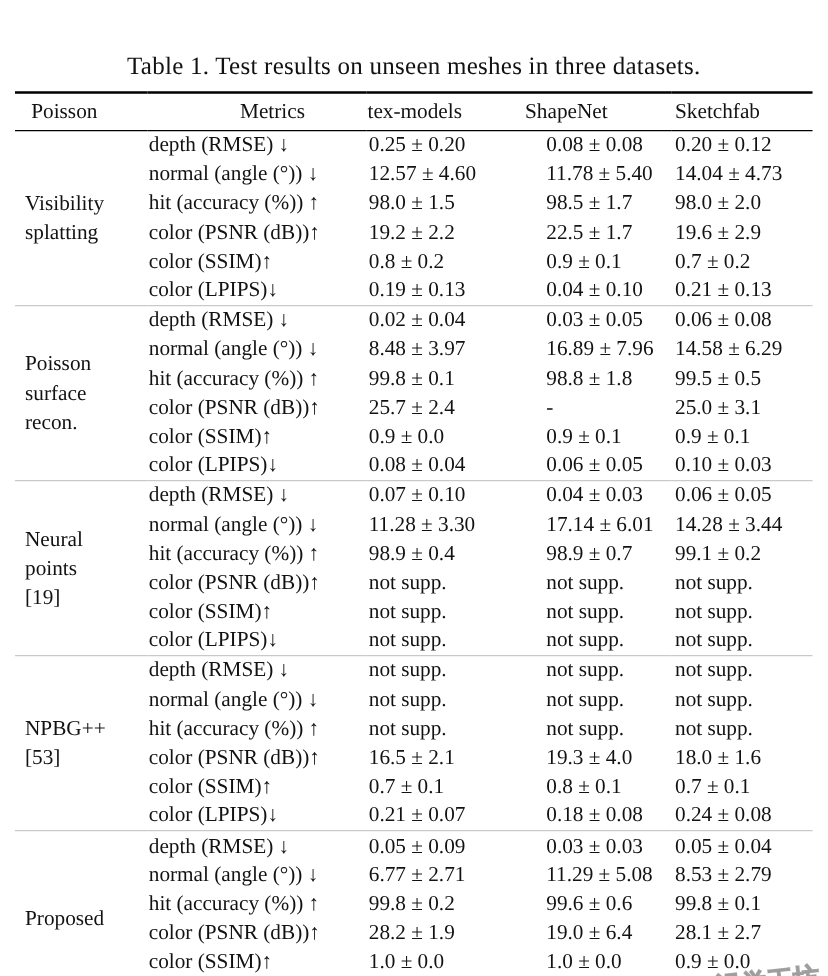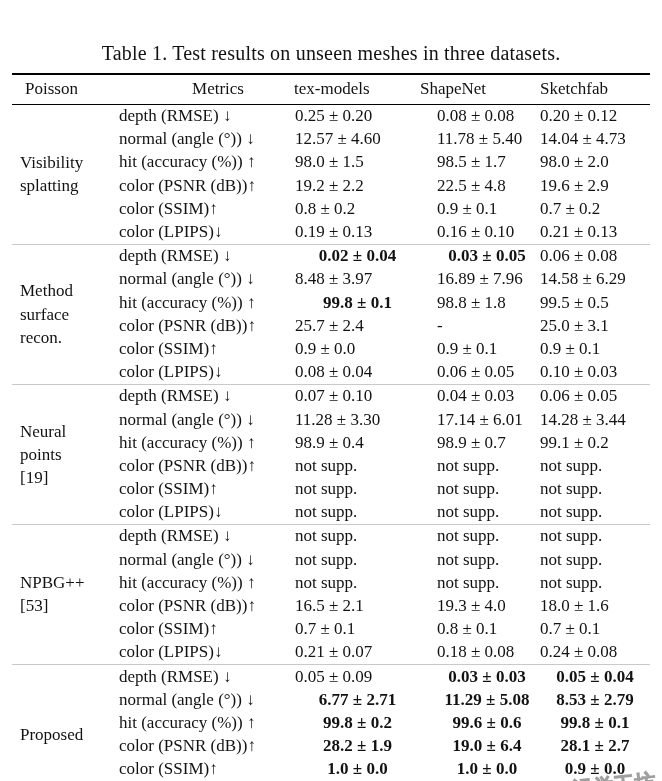--- a/index.html
+++ b/index.html
@@ -75,21 +75,21 @@
     vertical-align: middle;
     padding-left: 8px;
     padding-right: 26px;
     white-space: normal;
     line-height: 23.2px;
   }
   td.metric { padding-left: 1px; }
   td.v3 { padding-left: 2px; }
   td.v4 { padding-left: 17px; }
   td.v5 { padding-left: 3px; }
-  td.bold { font-weight: bold; text-align: center; }
+  td.bold { font-weight: normal; }
   .watermark {
     position: absolute;
     right: 6px;
     bottom: 12px;
     transform: rotate(-6deg);
     font-family: "Liberation Sans", sans-serif;
     font-weight: bold;
     font-size: 21px;
     color: rgba(175,175,175,0.55);
     -webkit-text-stroke: 0.8px rgba(140,140,140,0.75);
@@ -144,39 +144,39 @@
         </tr>
         <tr>
           <td class="metric">hit (accuracy (%)) ↑</td>
           <td class="v3">98.0 ± 1.5</td>
           <td class="v4">98.5 ± 1.7</td>
           <td class="v5">98.0 ± 2.0</td>
         </tr>
         <tr>
           <td class="metric">color (PSNR (dB))↑</td>
           <td class="v3">19.2 ± 2.2</td>
-          <td class="v4">22.5 ± 4.8</td>
+          <td class="v4">22.5 ± 1.7</td>
           <td class="v5">19.6 ± 2.9</td>
         </tr>
         <tr>
           <td class="metric">color (SSIM)↑</td>
           <td class="v3">0.8 ± 0.2</td>
           <td class="v4">0.9 ± 0.1</td>
           <td class="v5">0.7 ± 0.2</td>
         </tr>
         <tr>
           <td class="metric">color (LPIPS)↓</td>
           <td class="v3">0.19 ± 0.13</td>
-          <td class="v4">0.16 ± 0.10</td>
+          <td class="v4">0.04 ± 0.10</td>
           <td class="v5">0.21 ± 0.13</td>
         </tr>
       </tbody>
       <tbody class="section">
         <tr>
-          <td class="method" rowspan="6">Method surface recon.</td>
+          <td class="method" rowspan="6">Poisson surface recon.</td>
           <td class="metric">depth (RMSE) ↓</td>
           <td class="v3 bold">0.02 ± 0.04</td>
           <td class="v4 bold">0.03 ± 0.05</td>
           <td class="v5">0.06 ± 0.08</td>
         </tr>
         <tr>
           <td class="metric">normal (angle (°)) ↓</td>
           <td class="v3">8.48 ± 3.97</td>
           <td class="v4">16.89 ± 7.96</td>
           <td class="v5">14.58 ± 6.29</td>

